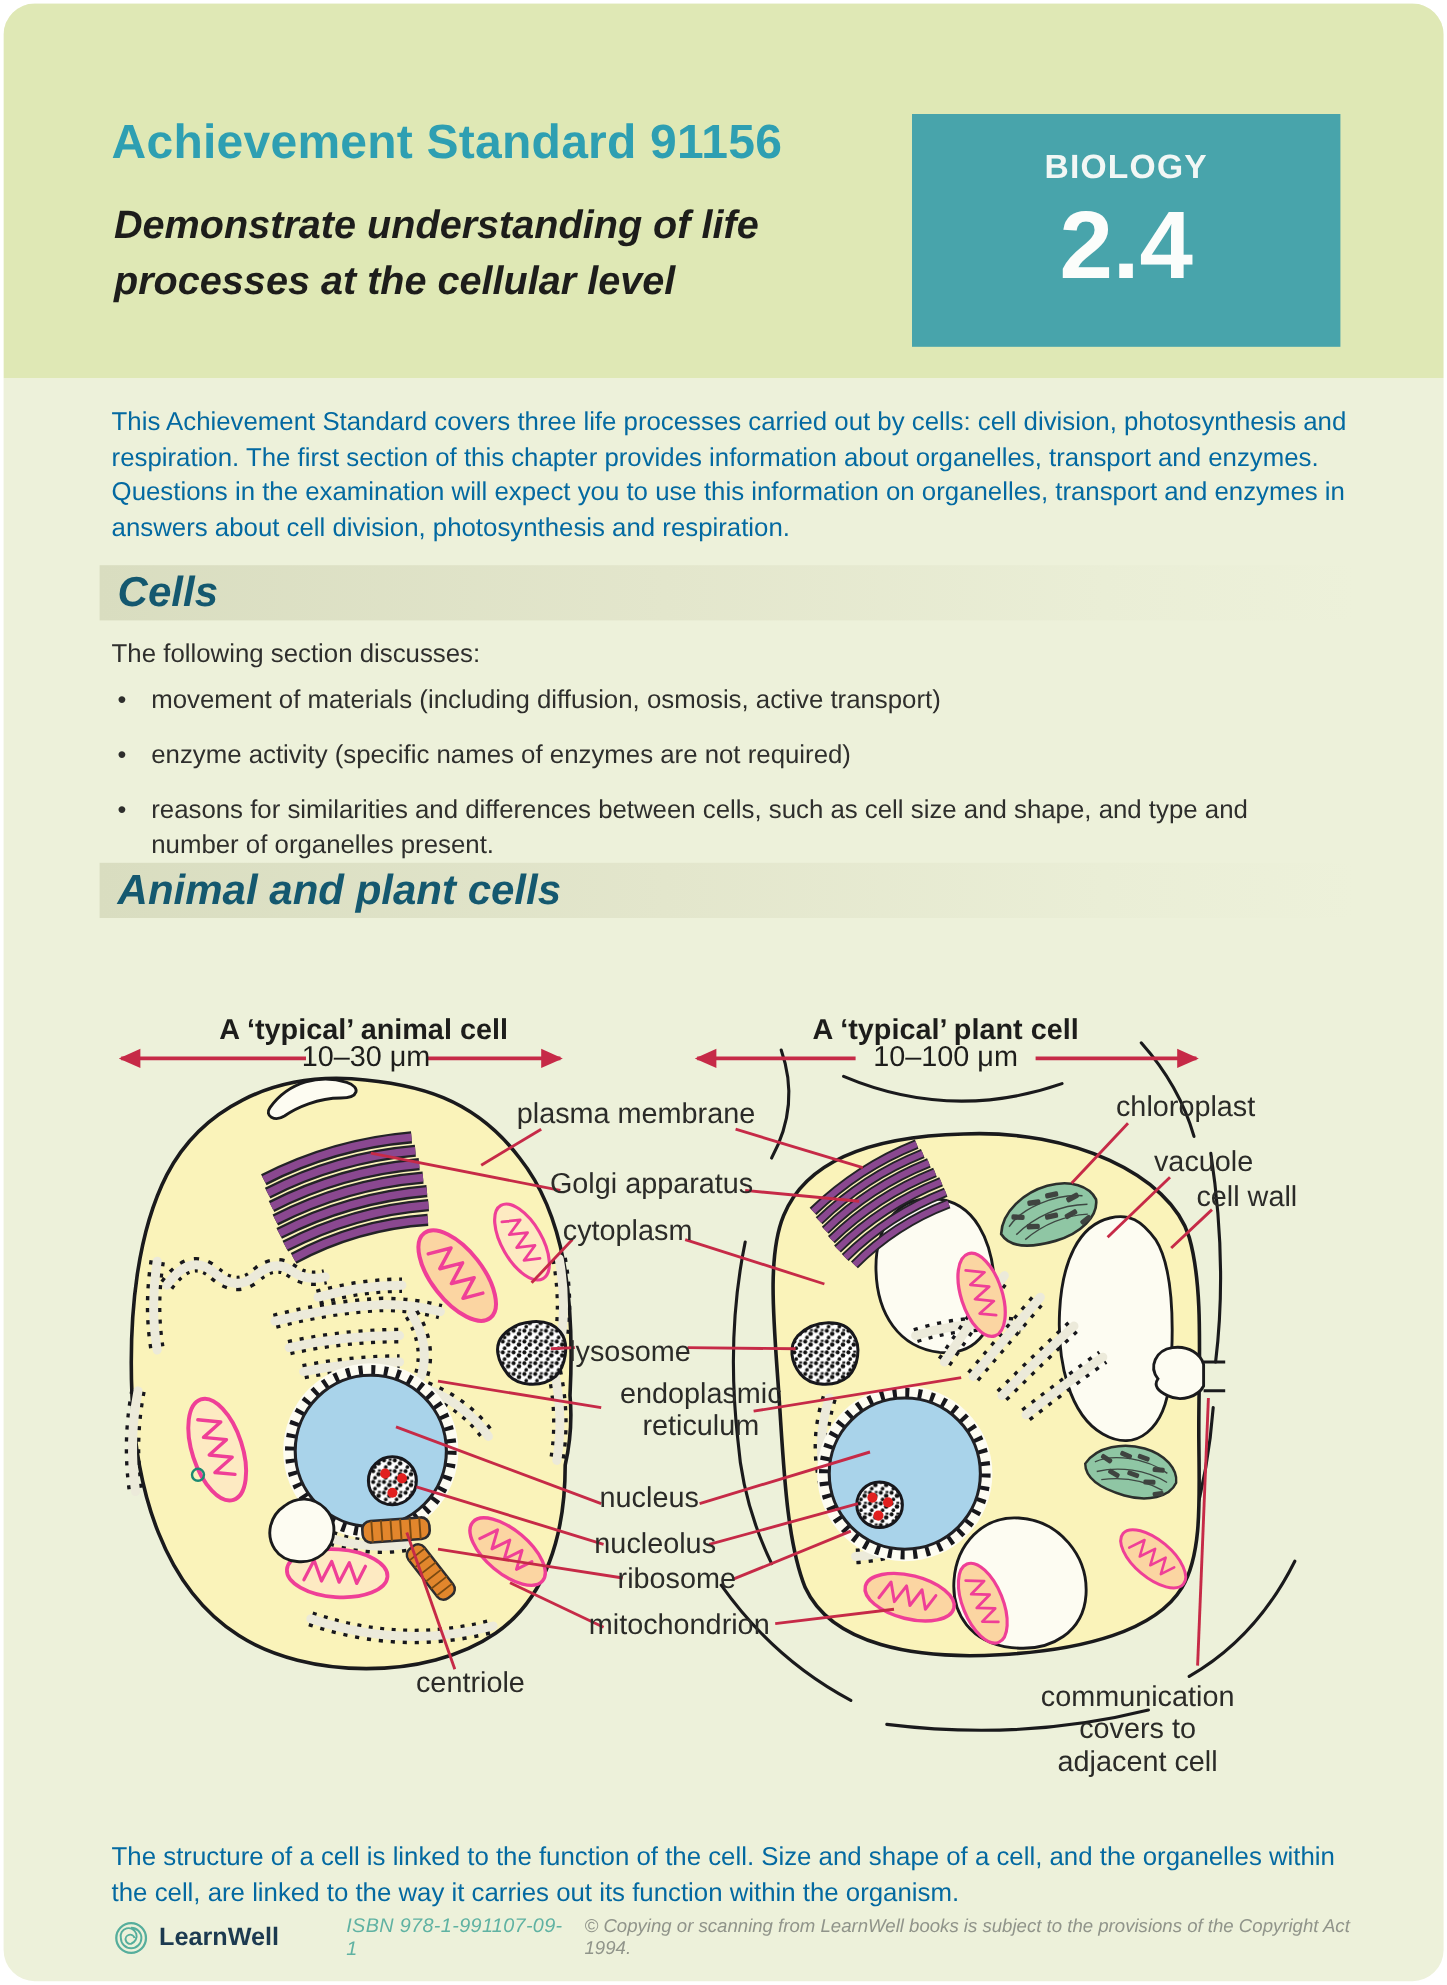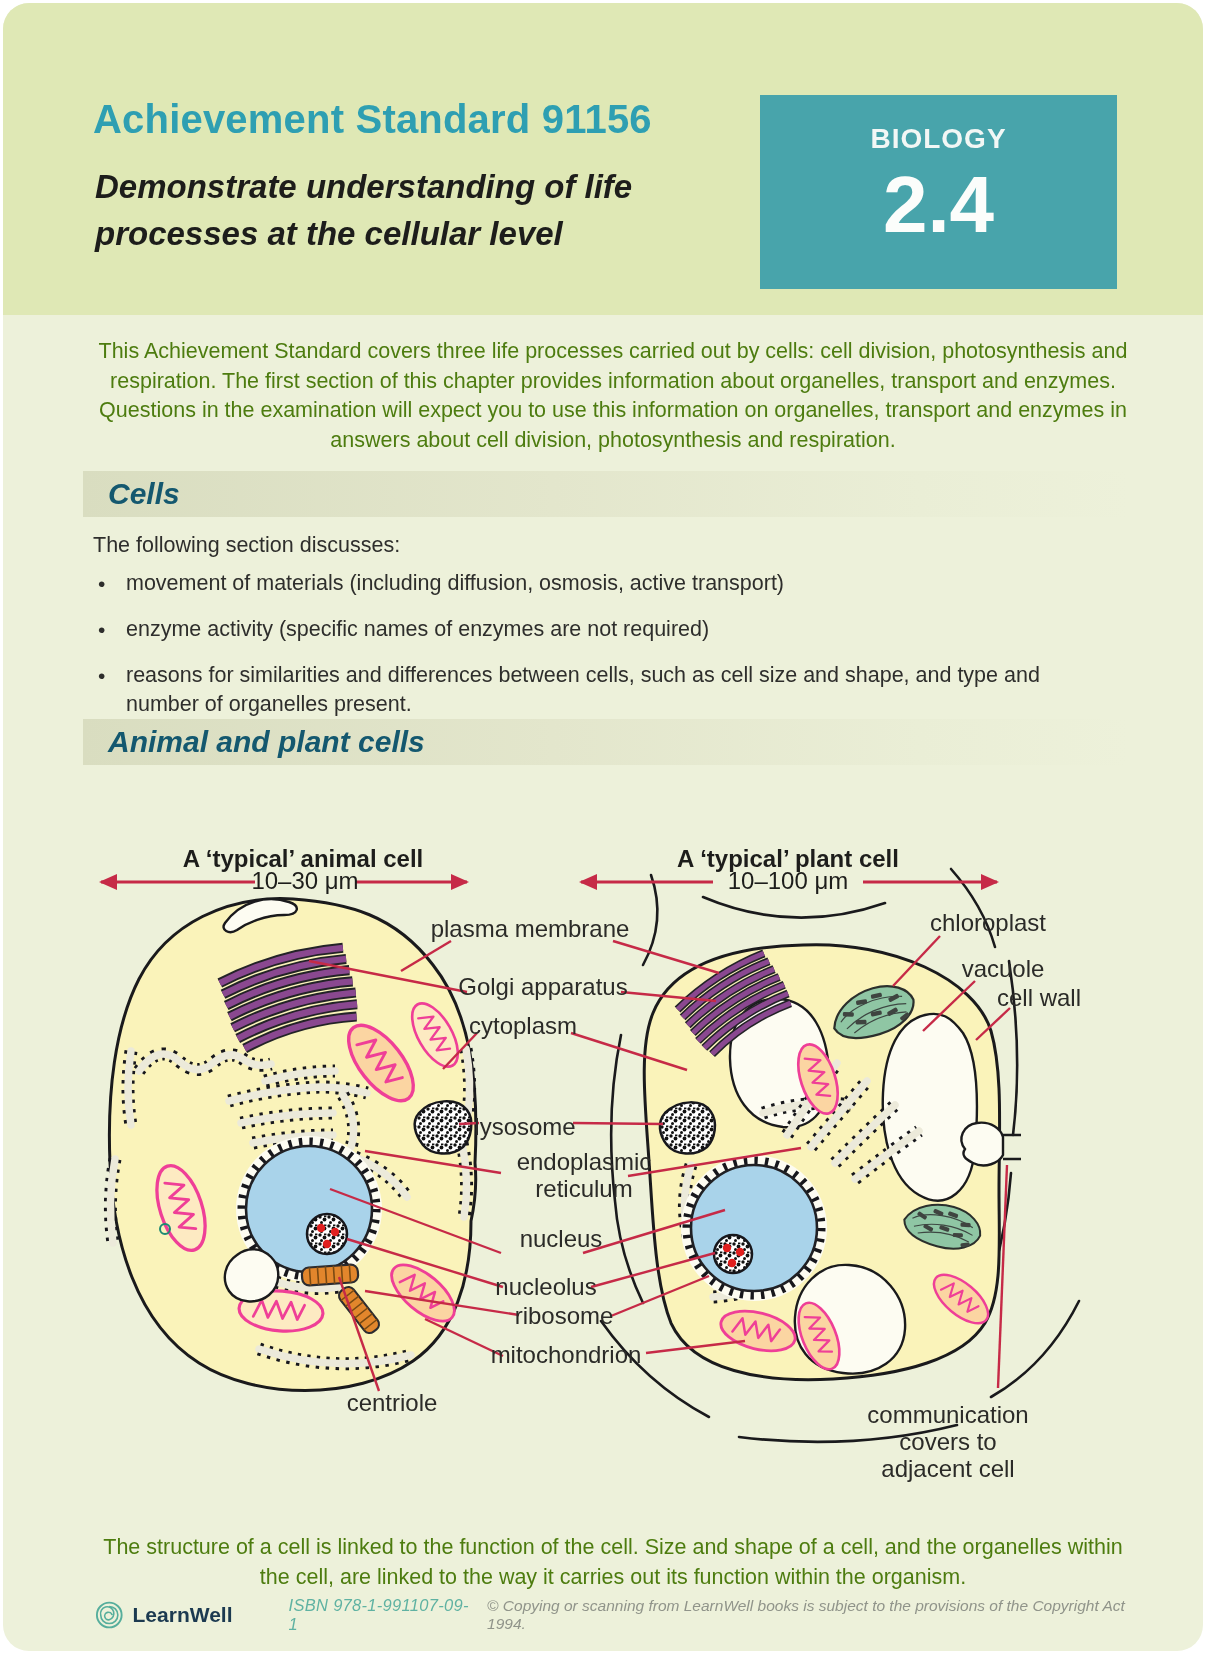--- a/index.html
+++ b/index.html
@@ -6,25 +6,25 @@
   body{width:1206px;height:1654px;position:relative;font-family:"Liberation Sans",sans-serif;}
   .page{position:absolute;left:3px;top:3px;width:1200px;height:1648px;background:#edf1da;border-radius:26px;overflow:hidden;}
   .band{position:absolute;left:0;top:0;width:100%;height:312px;background:#dfe8b5;}
   .title{position:absolute;left:90px;top:94px;font-size:40px;font-weight:bold;color:#2e9fb2;letter-spacing:.2px;}
   .subtitle{position:absolute;left:92px;top:160px;width:640px;font-size:33px;line-height:47px;font-weight:bold;font-style:italic;color:#1d1d1b;}
   .badge{position:absolute;left:757px;top:92px;width:357px;height:194px;background:#48a4ab;display:flex;flex-direction:column;align-items:center;}
   .badge .subject{margin-top:28px;font-size:28px;font-weight:bold;color:#f2f7f5;letter-spacing:1px;}
   .badge .code{margin-top:8px;font-size:80px;font-weight:bold;color:#fbfdfb;line-height:84px;}
   .badgebar{position:absolute;left:757px;top:290px;width:357px;height:32px;background:#3f9aa2;display:flex;align-items:center;justify-content:space-between;padding:0 9px;box-sizing:border-box;}
   .badgebar span{font-size:23px;font-weight:bold;color:#15292e;}
-  .para{position:absolute;font-size:21.5px;line-height:29.5px;color:#4d7c0f;text-align:center;}
+  .para{position:absolute;font-size:21.5px;line-height:29.5px;color:#0369a1;}
   .intro{left:90px;top:334px;width:1040px;}
   .closing{left:90px;top:1494px;width:1040px;margin-top:36px;}
   .secband{position:absolute;left:80px;width:1046px;height:46px;background:linear-gradient(90deg,#d9ddc0 0%,#e3e6cc 45%,#eaeed6 80%,#edf1da 100%);display:flex;align-items:center;}
-  .secband .sectitle{padding-left:25px;font-size:30px;font-weight:bold;font-style:italic;color:#14586f;}
+  .secband .sectitle{padding-left:15px;font-size:35px;font-weight:bold;font-style:italic;color:#14586f;}
   .cellsband{top:468px;}
   .apband{top:716px;}
   .lead-line{position:absolute;left:90px;top:530px;font-size:21.5px;color:#2e2e2c;}
   .bullets{position:absolute;left:95px;top:566px;width:960px;}
   .bullet{display:flex;margin-bottom:17px;font-size:21.5px;line-height:29px;color:#2e2e2c;}
   .bullet .dot{width:28px;flex:0 0 28px;font-size:21px;}
   .diagram{position:absolute;left:0;top:780px;width:1206px;height:714px;}
   .diagram svg{position:absolute;left:0;top:0;}
   .dlbl{position:absolute;transform:translate(-50%,-50%);font-size:24px;color:#2b2b28;white-space:nowrap;}
   .dhead{position:absolute;transform:translate(-50%,-50%);font-size:24px;font-weight:bold;color:#1d1d1b;white-space:nowrap;margin-top:16px;}
@@ -308,21 +308,21 @@
     <div class="dscale" style="left:785px;top:98px;">10–100 μm</div>
 
     <div class="dlbl" style="left:527px;top:146px;">plasma membrane</div>
     <div class="dlbl" style="left:540px;top:204px;">Golgi apparatus</div>
     <div class="dlbl" style="left:520px;top:243px;">cytoplasm</div>
     <div class="dlbl" style="left:522px;top:344px;">lysosome</div>
     <div class="dmulti" style="left:581px;top:392px;">
       <div>endoplasmic</div>
       <div>reticulum</div>
     </div>
-    <div class="dlbl" style="left:538px;top:456px;margin-left:20px;">nucleus</div>
+    <div class="dlbl" style="left:538px;top:466px;">nucleus</div>
     <div class="dlbl" style="left:543px;top:504px;">nucleolus</div>
     <div class="dlbl" style="left:561px;top:533px;">ribosome</div>
     <div class="dlbl" style="left:563px;top:572px;">mitochondrion</div>
     <div class="dlbl" style="left:389px;top:620px;">centriole</div>
     <div class="dlbl" style="left:985px;top:140px;">chloroplast</div>
     <div class="dlbl" style="left:1000px;top:186px;">vacuole</div>
     <div class="dlbl" style="left:1036px;top:215px;">cell wall</div>
     <div class="dmulti" style="left:945px;top:658px;">
       <div>communication</div>
       <div>covers to</div>

